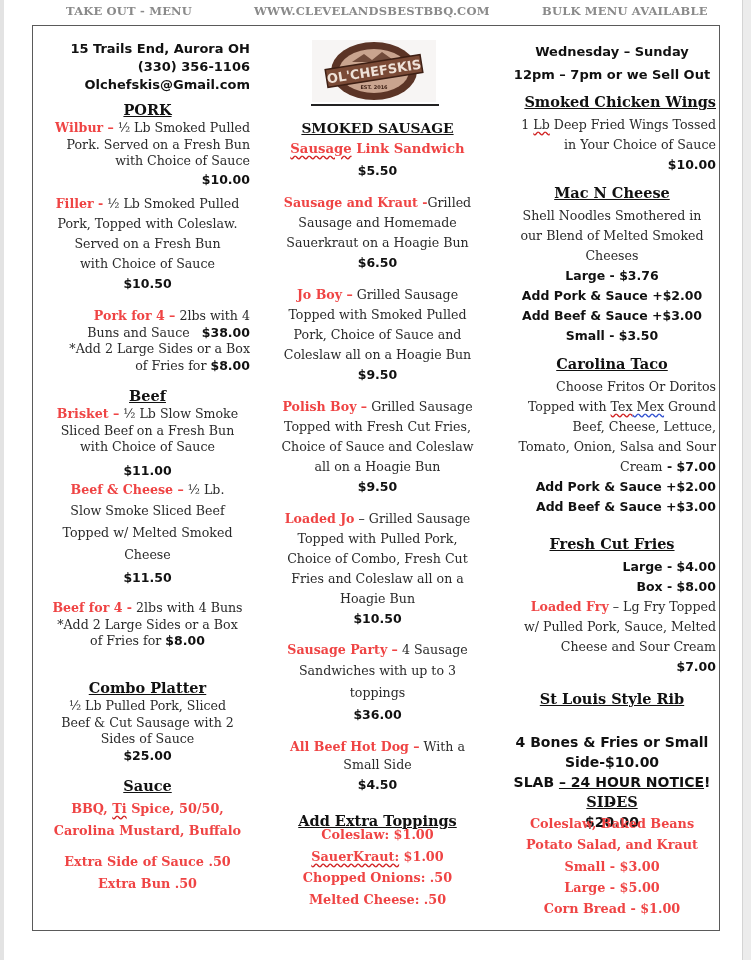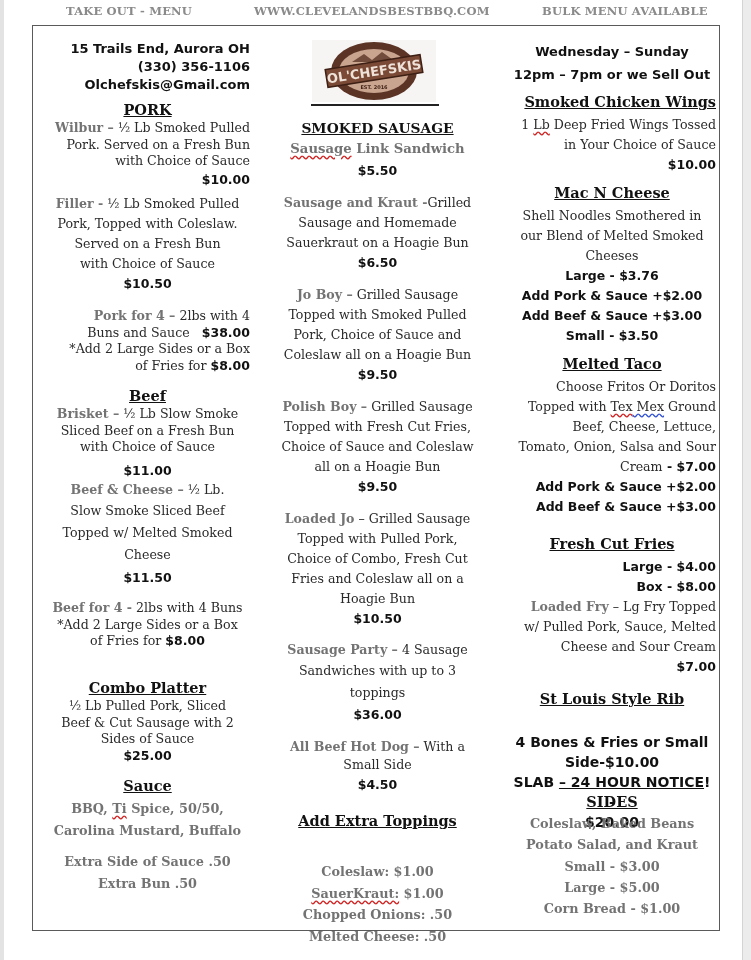--- a/index.html
+++ b/index.html
@@ -21,21 +21,21 @@
   }
   .col { position: absolute; top: 0; }
   .c1 { left: 45px; width: 205px; }
   .c2 { left: 275px; width: 205px; }
   .c3 { left: 512px; width: 200px; }
   .blk { position: absolute; left: 0; width: 100%; }
   .center { text-align: center; }
   .left { text-align: right; }
   .t { font-size: 12.6px; line-height: 16.5px; color: #2a2a2a; }
   .tl { font-size: 12.6px; line-height: 20px; color: #2a2a2a; }
-  .b { font-weight: bold; color: #737373; }
+  .b { font-weight: bold; color: #ef4444; }
   .h { font-weight: bold; font-size: 14.5px; text-decoration: underline; color: #111; line-height: 20px; }
   .price { font-family: "DejaVu Sans", sans-serif; font-weight: bold; font-size: 12.5px; color: #111; }
   .info { font-family: "DejaVu Sans", sans-serif; font-weight: bold; font-size: 13px; line-height: 18px; color: #111; }
   .sq { text-decoration: underline wavy #d02020; text-underline-offset: 2px; }
   .sqb { text-decoration: underline wavy #3050d0; text-underline-offset: 2px; }
   .ul { text-decoration: underline; }
   .logo-box { position: absolute; left: 312px; top: 40px; width: 124px; height: 62px; background: #f7f5f4; }
   .logo-rule { position: absolute; left: 311px; top: 104px; width: 128px; height: 2px; background: #222; }
 </style>
 </head>
@@ -186,21 +186,21 @@
     <div class="price" style="line-height:22px">$36.00</div>
   </div>
 
   <div class="blk center" style="top:737px">
     <div class="tl"><span class="b">All Beef Hot Dog –</span><span> With a</span></div>
     <div class="t">Small Side</div>
     <div class="price" style="line-height:22px">$4.50</div>
   </div>
 
   <div class="blk center h" style="top:811px">Add Extra Toppings</div>
-  <div class="blk center b" style="top:861px; font-size:12.8px; line-height:21.5px">
+  <div class="blk center b" style="top:824px; font-size:12.8px; line-height:21.5px">
     <div>Coleslaw: $1.00</div>
     <div><span class="sq">SauerKraut:</span><span> $1.00</span></div>
     <div>Chopped Onions: .50</div>
     <div>Melted Cheese: .50</div>
   </div>
 </div>
 
 <div class="col c3">
   <div class="blk center info" style="top:40px; line-height:23px">
     <div>Wednesday – Sunday</div>
@@ -218,21 +218,21 @@
   <div class="blk center tl" style="top:206px">
     <div>Shell Noodles Smothered in</div>
     <div>our Blend of Melted Smoked</div>
     <div>Cheeses</div>
     <div class="price">Large - $3.76</div>
     <div class="price">Add Pork &amp; Sauce +$2.00</div>
     <div class="price">Add Beef &amp; Sauce +$3.00</div>
     <div class="price">Small - $3.50</div>
   </div>
 
-  <div class="blk center h" style="top:354px">Melted Taco</div>
+  <div class="blk center h" style="top:354px">Carolina Taco</div>
   <div class="blk left tl" style="top:377px; left:4px">
     <div>Choose Fritos Or Doritos</div>
     <div><span>Topped with </span><span class="sq">Tex</span><span class="sqb"> Mex</span><span> Ground</span></div>
     <div>Beef, Cheese, Lettuce,</div>
     <div>Tomato, Onion, Salsa and Sour</div>
     <div><span>Cream</span><span class="price"> - $7.00</span></div>
     <div class="price">Add Pork &amp; Sauce +$2.00</div>
     <div class="price">Add Beef &amp; Sauce +$3.00</div>
   </div>
 

